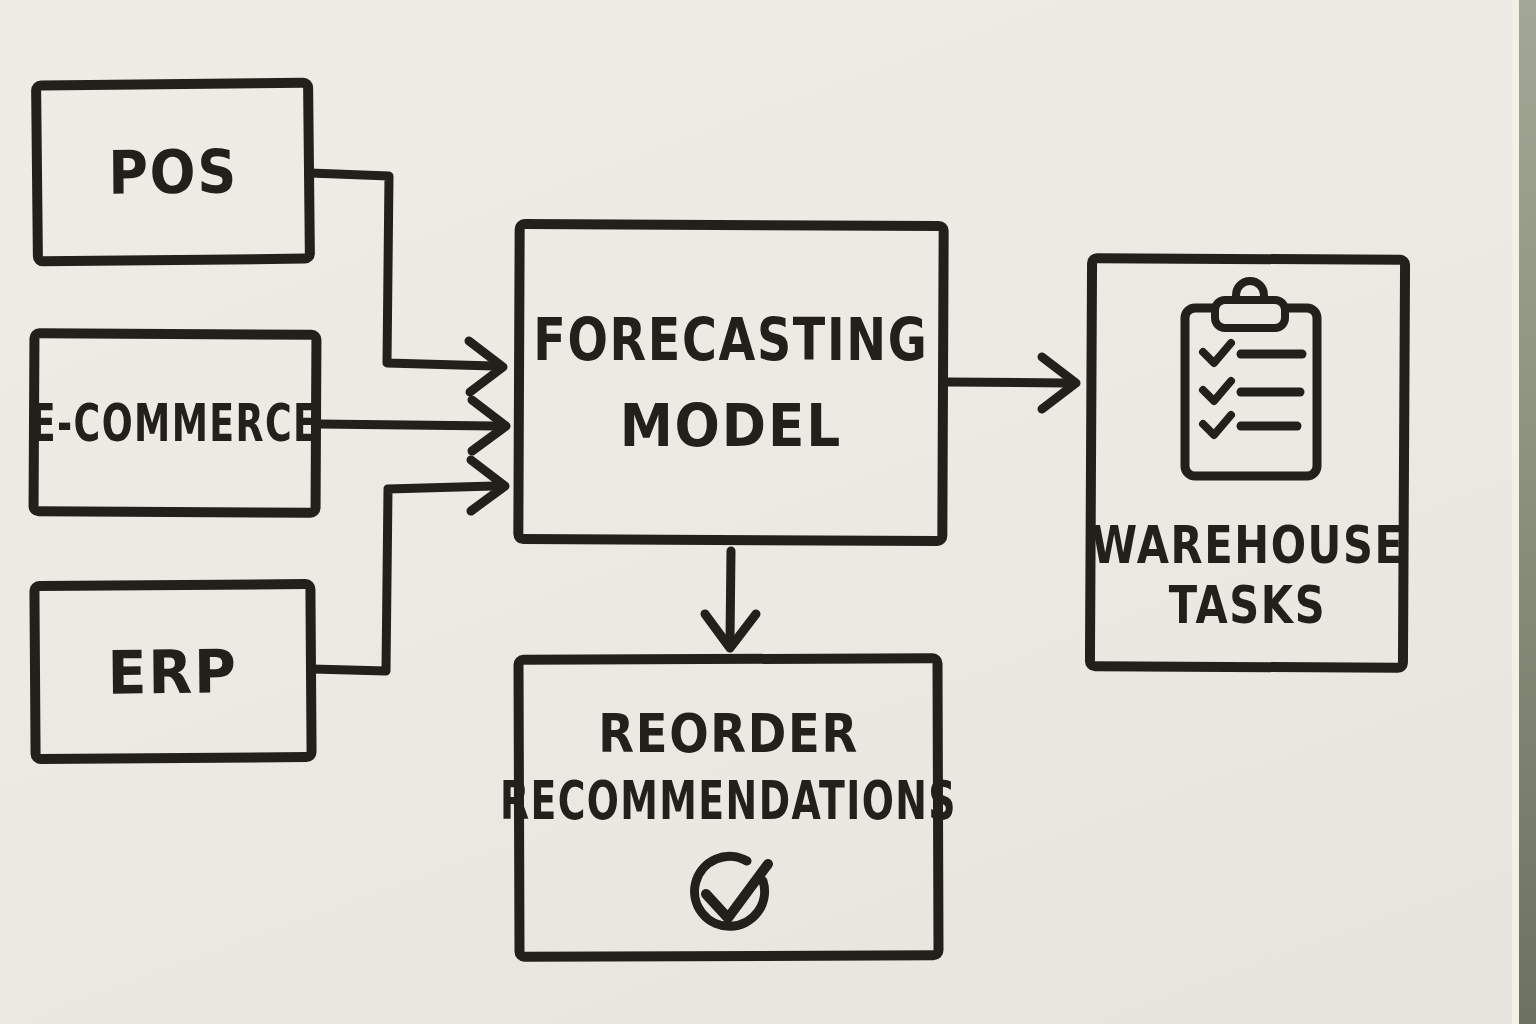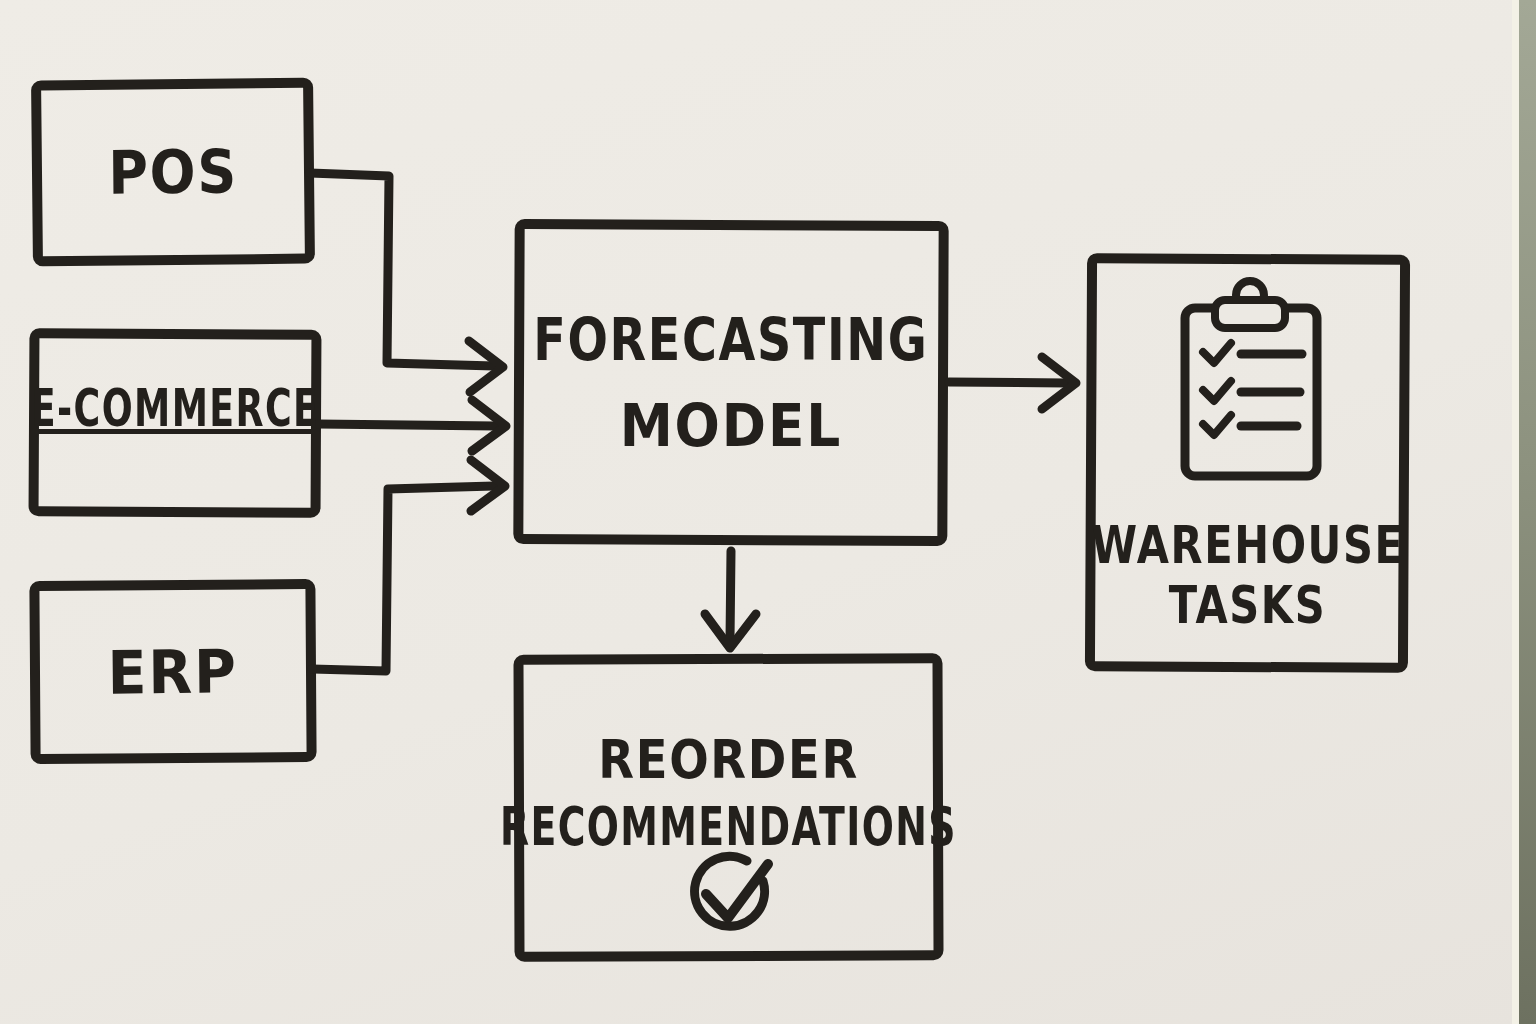--- a/index.html
+++ b/index.html
@@ -27,21 +27,21 @@
   .ln-ecom{font-size:52px;transform:scaleX(0.70);}
   .ln-erp {font-size:60px;transform:scaleX(0.95) rotate(-0.6deg);}
   .ln-fc1 {font-size:58px;transform:scaleX(0.82);}
   .ln-fc2 {font-size:58px;transform:scaleX(0.92);}
   .gap-fc{gap:28px;}
   .ln-wh1 {font-size:52px;transform:scaleX(0.80);}
   .ln-wh2 {font-size:52px;transform:scaleX(0.80);}
   .gap-wh{gap:8px;}
   .ln-ro1 {font-size:54px;transform:scaleX(0.86);}
   .ln-ro2 {font-size:54px;transform:scaleX(0.70);}
-  .gap-ro{gap:13px;margin-top:26px;}
+  .gap-ro{gap:13px;}
 </style>
 </head>
 <body>
 
 <div class="stage">
 
   <svg class="board-svg" viewBox="0 0 1536 1024">
     <g stroke="#23201c" fill="none" stroke-linecap="round" stroke-linejoin="round">
 
       <g>
@@ -100,21 +100,21 @@
         <path d="M763 881 A35 35 0 1 1 747 861" stroke-width="9"></path>
         <path d="M706 894 L728 918 L768 864" stroke-width="10"></path>
       </g>
     </g>
   </svg>
 
   <div class="node-label" style="left:37px;top:84px;width:272px;height:176px;">
     <span class="ln ln-pos">POS</span>
   </div>
 
-  <div class="node-label" style="left:34px;top:319px;width:282px;height:178px;text-decoration:underline;">
+  <div class="node-label" style="left:34px;top:334px;width:282px;height:178px;">
     <span class="ln ln-ecom">E-COMMERCE</span>
   </div>
 
   <div class="node-label" style="left:35px;top:585px;width:276px;height:173px;">
     <span class="ln ln-erp">ERP</span>
   </div>
 
   <div class="node-label gap-fc" style="left:519px;top:225px;width:424px;height:315px;">
     <span class="ln ln-fc1">FORECASTING</span>
     <span class="ln ln-fc2">MODEL</span>

